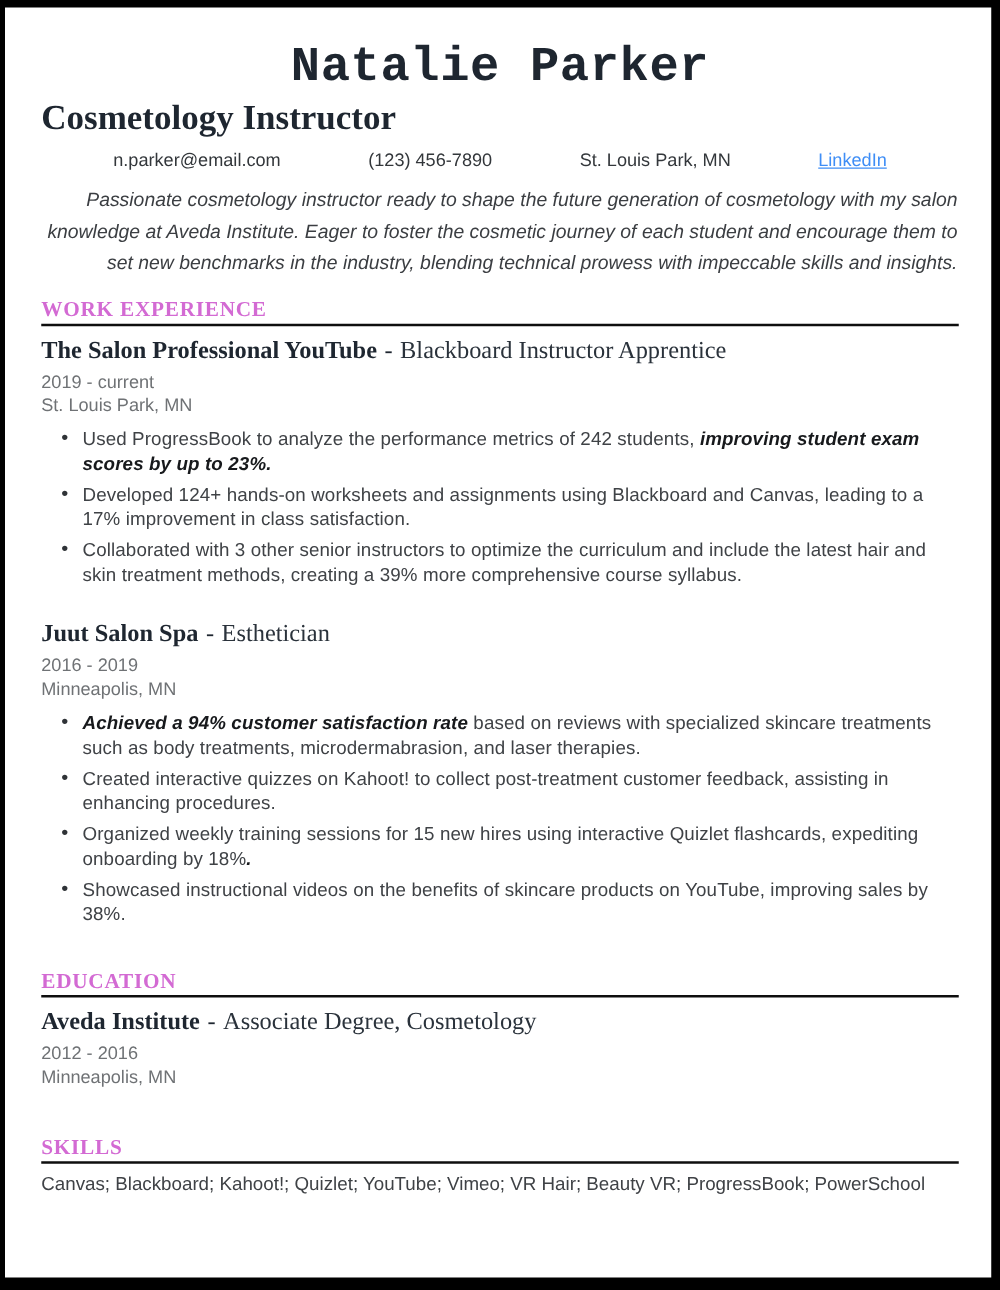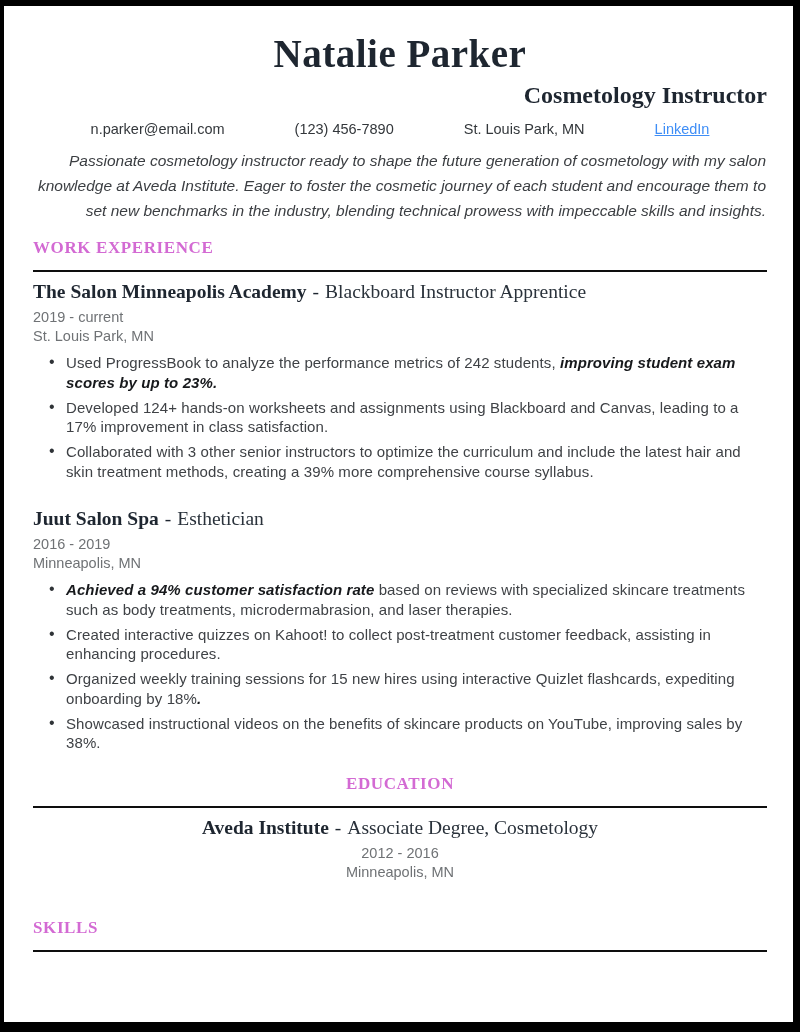--- a/index.html
+++ b/index.html
@@ -17,45 +17,45 @@
     width:800px;height:1032px;background:#ffffff;
     border-left:4px solid var(--frame);
     border-top:6px solid var(--frame);
     border-right:7px solid var(--frame);
     border-bottom:10px solid var(--frame);
     padding:26px 26px 0 29px;
     overflow:hidden;
   }
   
   .name{
-    font-family:Liberation Serif, serif;
+    font-family:Liberation Mono, monospace;
     font-size:39px;line-height:44px;font-weight:700;
     text-align:center;color:var(--ink);letter-spacing:.5px;
   }
   .title{
     font-family:"Liberation Serif","DejaVu Serif",serif;
-    font-size:24px;line-height:30px;font-weight:700;
-    text-align:right;color:var(--ink);margin-top:4px;
+    font-size:28px;line-height:30px;font-weight:700;
+    text-align:left;color:var(--ink);margin-top:4px;
   }
   .contact-row{
     margin-top:11px;display:flex;justify-content:center;align-items:baseline;
     gap:70px;font-size:14.5px;color:#33373b;
   }
   .contact-row a{color:var(--link);text-decoration:underline;cursor:pointer;}
   .summary{
     margin:11px auto 0;max-width:732px;text-align:right;
     font-style:italic;font-size:15.5px;line-height:25px;color:#3b3e42;
   }
   
   section{margin-top:15px;}
   .sec-heading{
     font-family:"Liberation Serif","DejaVu Serif",serif;
     font-size:17px;font-weight:700;letter-spacing:.6px;
     color:var(--accent);
-    padding-bottom:12px;border-bottom:2.5px solid #0e0e0e;
+    padding-bottom:1px;border-bottom:2.5px solid #0e0e0e;
   }
   .entry-title{
     font-family:"Liberation Serif","DejaVu Serif",serif;
     font-size:19.5px;line-height:26px;color:var(--ink);margin-top:7px;
   }
   .entry-title .org{font-weight:700;}
   .entry-title .dash{font-weight:400;margin:0 6px;}
   .entry-title .role{font-weight:400;color:#2a323b;}
   .meta-row{
     display:flex;justify-content:space-between;
@@ -65,21 +65,21 @@
   ul.bullets li{
     position:relative;font-size:15px;line-height:19.5px;color:var(--body);
     margin-bottom:5.5px;letter-spacing:.1px;
   }
   ul.bullets li::before{
     content:"\2022";position:absolute;left:-17px;top:-1px;
     color:#2f3337;font-size:16px;
   }
   .seg-strong{font-weight:700;font-style:italic;color:#17191c;}
   .job + .job{margin-top:25px;}
-  #education-section{margin-top:21px;text-align:center;}
+  #education-section{margin-top:33px;}
   #skills-section{margin-top:36px;}
   .skills-text{margin-top:7px;font-size:15px;line-height:20px;color:var(--body);}
 </style>
 </head>
 <body>
 
 <div class="page">
 
   <header>
     <h1 class="name">Natalie Parker</h1>
@@ -91,21 +91,21 @@
       <a href="#">LinkedIn</a>
     </div>
     <p class="summary">Passionate cosmetology instructor ready to shape the future generation of cosmetology with my salon knowledge at Aveda Institute. Eager to foster the cosmetic journey of each student and encourage them to set new benchmarks in the industry, blending technical prowess with impeccable skills and insights.</p>
   </header>
 
   <section id="work-section">
     <h3 class="sec-heading">WORK EXPERIENCE</h3>
     <div id="jobs">
   <div class="job">
     <div class="entry-title">
-      <span class="org">The Salon Minneapolis Academy</span><span class="dash">-</span><span class="role">Blackboard Instructor Apprentice</span>
+      <span class="org">The Salon Professional YouTube</span><span class="dash">-</span><span class="role">Blackboard Instructor Apprentice</span>
     </div>
     <div class="meta-row">
       <span>2019 - current</span>
       <span>St. Louis Park, MN</span>
     </div>
     <ul class="bullets">
             <li><span class="seg">Used ProgressBook to analyze the performance metrics of 242 students, </span><span class="seg seg-strong">improving student exam scores by up to 23%.</span></li>
             <li><span class="seg">Developed 124+ hands-on worksheets and assignments using Blackboard and Canvas, leading to a 17% improvement in class satisfaction.</span></li>
             <li><span class="seg">Collaborated with 3 other senior instructors to optimize the curriculum and include the latest hair and skin treatment methods, creating a 39% more comprehensive course syllabus.</span></li>
           </ul>
@@ -135,15 +135,16 @@
       <span class="org">Aveda Institute</span><span class="dash">-</span><span class="role">Associate Degree, Cosmetology</span>
     </div>
     <div class="meta-row">
       <span>2012 - 2016</span>
       <span>Minneapolis, MN</span>
     </div>
   </section>
 
   <section id="skills-section">
     <h3 class="sec-heading">SKILLS</h3>
+    <p class="skills-text">Canvas; Blackboard; Kahoot!; Quizlet; YouTube; Vimeo; VR Hair; Beauty VR; ProgressBook; PowerSchool</p>
   </section>
 
 </div>
 
 </body></html>

